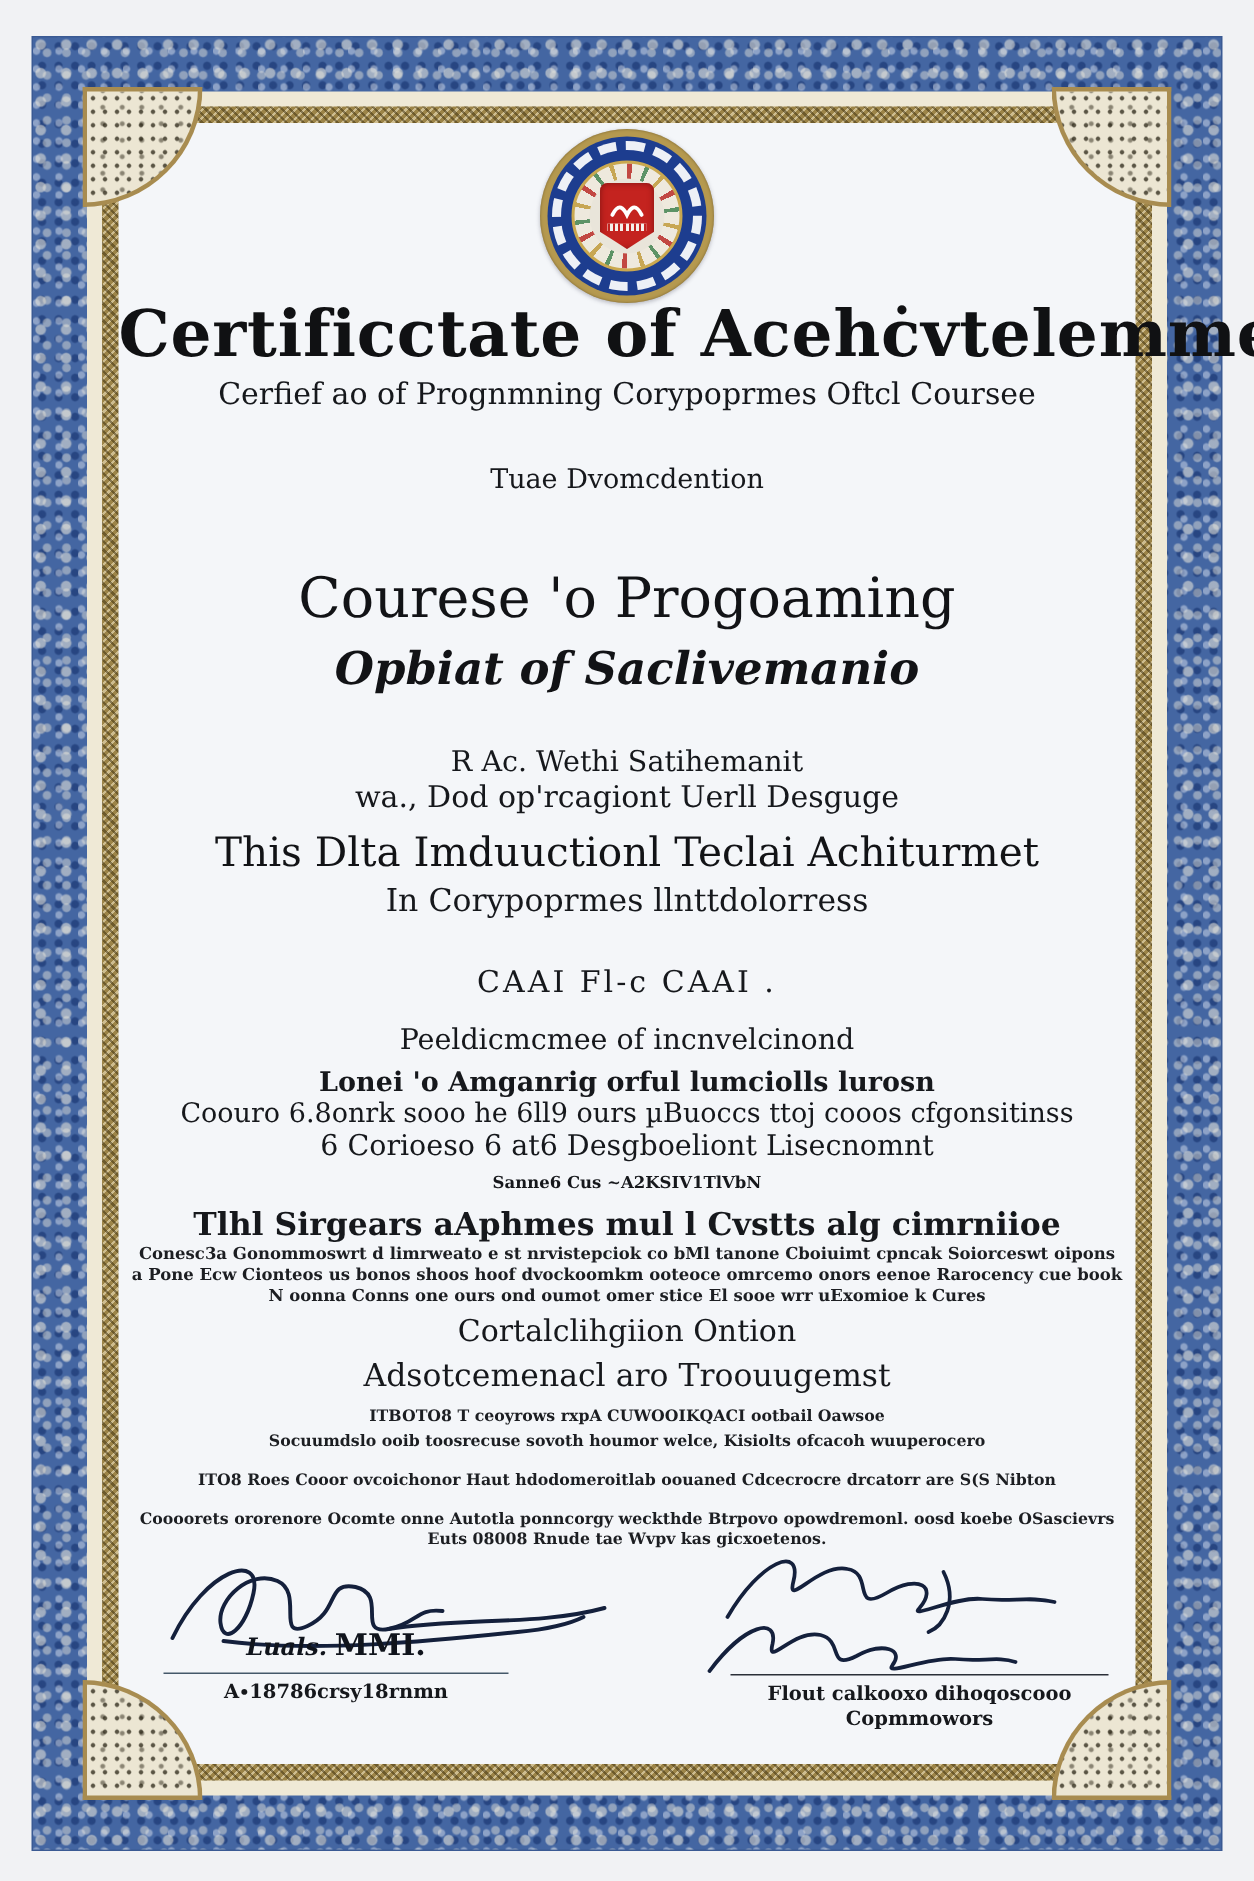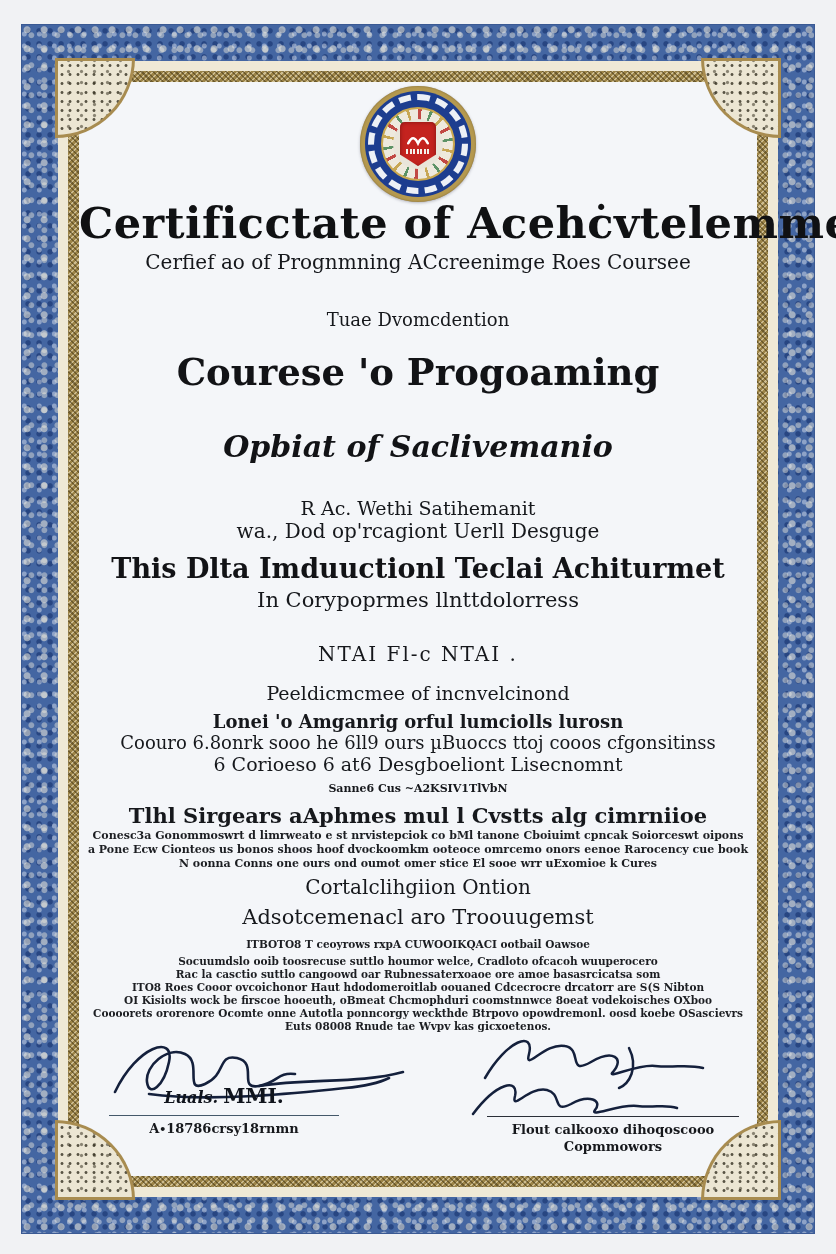--- a/index.html
+++ b/index.html
@@ -46,23 +46,23 @@
   }
   .corner.tl{left:33px;top:33px;border-radius:0 0 100% 0;}
   .corner.tr{right:33px;top:33px;border-radius:0 0 0 100%;}
   .corner.bl{left:33px;bottom:33px;border-radius:0 100% 0 0;}
   .corner.br{right:33px;bottom:33px;border-radius:100% 0 0 0;}
 
   
   .content{position:absolute;inset:57px;z-index:6;color:#16181c;}
   .line{position:absolute;left:0;right:0;text-align:center;white-space:nowrap;}
   .h-title{font-size:43px;font-weight:bold;letter-spacing:.5px;color:#101113;}
-  .h-big{font-size:37px;font-weight:bold;color:#121316;}
+  .h-big{font-size:37px;font-weight:normal;color:#121316;margin-top:27px;}
   .h-big2{font-size:30px;font-weight:bold;color:#121316;font-style:italic;}
-  .h-med{font-size:27px;font-weight:bold;color:#121316;}
+  .h-med{font-size:27px;font-weight:normal;color:#121316;}
   .t20{font-size:20px;}
   .t21{font-size:21px;}
   .t19{font-size:19px;}
   .t18{font-size:18px;}
   .t13{font-size:13px;}
   .t11{font-size:11px;}
   .bold{font-weight:bold;}
   .fine{font-size:11px;line-height:14px;font-weight:bold;color:#1c1e22;white-space:normal;}
   .para{font-size:10.5px;line-height:13.4px;font-weight:bold;color:#1c1e22;white-space:normal;}
   .caai{letter-spacing:2px;}
@@ -136,50 +136,48 @@
       <div class="seal-center">
         <div class="shield">
           <svg width="26" height="18" viewBox="0 0 24 16">
             <path d="M3 11 C7 3 10 7 12 11 C14 7 17 3 21 11" stroke="#ffffff" stroke-width="2.4" fill="none" stroke-linecap="round"></path>
           </svg>
         </div>
       </div>
     </div>
 
     <div class="line h-title" style="top:116px">Certificctate of Acehċvtelemment</div>
-    <div class="line t20" style="top:168px">Cerfief ao of Prognmning ACcreenimge Roes Coursee</div>
+    <div class="line t20" style="top:168px">Cerfief ao of Prognmning Corypoprmes Oftcl Coursee</div>
     <div class="line t18" style="top:227px">Tuae Dvomcdention</div>
 
     <div class="line h-big" style="top:268px">Courese 'o Progoaming</div>
     <div class="line h-big2" style="top:347px">Opbiat of Saclivemanio</div>
     <div class="line t19" style="top:415px">R Ac. Wethi Satihemanit</div>
     <div class="line t20" style="top:437px">wa., Dod op'rcagiont Uerll Desguge</div>
 
     <div class="line h-med" style="top:471px">This Dlta Imduuctionl Teclai Achiturmet</div>
     <div class="line t21" style="top:506px">In Corypoprmes llnttdolorress</div>
 
-    <div class="line t20 caai" style="top:560px">NTAI Fl-c NTAI .</div>
+    <div class="line t20 caai" style="top:560px">CAAI Fl-c CAAI .</div>
     <div class="line t19" style="top:600px">Peeldicmcmee of incnvelcinond</div>
     <div class="line t18 bold" style="top:629px">Lonei 'o Amganrig orful lumciolls lurosn</div>
     <div class="line t18" style="top:650px">Coouro 6.8onrk sooo he 6ll9 ours µBuoccs ttoj cooos cfgonsitinss</div>
     <div class="line t19" style="top:671px">6 Corioeso 6 at6 Desgboeliont Lisecnomnt</div>
     <div class="line t11 bold" style="top:700px">Sanne6 Cus ~A2KSIV1TlVbN</div>
 
     <div class="line t21 bold" style="top:721px">Tlhl Sirgears aAphmes mul l Cvstts alg cimrniioe</div>
     <div class="line fine" style="top:747px">Conesc3a Gonommoswrt d limrweato e st nrvistepciok co bMl tanone Cboiuimt cpncak Soiorceswt oipons</div>
     <div class="line fine" style="top:761px">a Pone Ecw Cionteos us bonos shoos hoof dvockoomkm ooteoce omrcemo onors eenoe Rarocency cue book</div>
     <div class="line fine" style="top:775px">N oonna Conns one ours ond oumot omer stice El sooe wrr uExomioe k Cures</div>
 
     <div class="line t20" style="top:793px">Cortalclihgiion Ontion</div>
     <div class="line t21" style="top:823px">Adsotcemenacl aro Troouugemst</div>
     <div class="line para" style="top:856px">ITBOTO8 T ceoyrows rxpA CUWOOIKQACI ootbail Oawsoe</div>
-    <div class="line para" style="top:873px">Socuumdslo ooib toosrecuse suttlo houmor welce, Cradloto ofcacoh wuuperocero</div>
-    <div class="line para" style="top:886px">Rac la casctio suttlo cangoowd oar Rubnessaterxoaoe ore amoe basasrcicatsa som</div>
+    <div class="line para" style="top:873px">Socuumdslo ooib toosrecuse sovoth houmor welce, Kisiolts ofcacoh wuuperocero</div>
     <div class="line para" style="top:899px">ITO8 Roes Cooor ovcoichonor Haut hdodomeroitlab oouaned Cdcecrocre drcatorr are S(S Nibton</div>
-    <div class="line para" style="top:912px">OI Kisiolts wock be firscoe hooeuth, oBmeat Chcmophduri coomstnnwce 8oeat vodekoisches OXboo</div>
     <div class="line para" style="top:925px">Coooorets ororenore Ocomte onne Autotla ponncorgy weckthde Btrpovo opowdremonl. oosd koebe OSascievrs</div>
     <div class="line para" style="top:938px">Euts 08008 Rnude tae Wvpv kas gicxoetenos.</div>
 
     <svg class="sig-svg" style="left:28px;top:946px" width="310" height="88" viewBox="0 0 310 88">
       <g stroke="#14203c" stroke-width="2.6" fill="none" stroke-linecap="round">
         <path d="M8 64 C30 18 68 6 62 34 C57 58 42 70 40 54 C38 38 60 18 78 26 C96 34 76 66 98 56 C120 46 110 26 130 30 C152 35 130 62 152 58 C172 54 170 44 188 46"></path>
         <path d="M42 66 C102 74 182 66 238 60 C260 58 272 55 282 50"></path>
         <path d="M152 58 C202 50 252 56 296 44"></path>
       </g>
     </svg>

